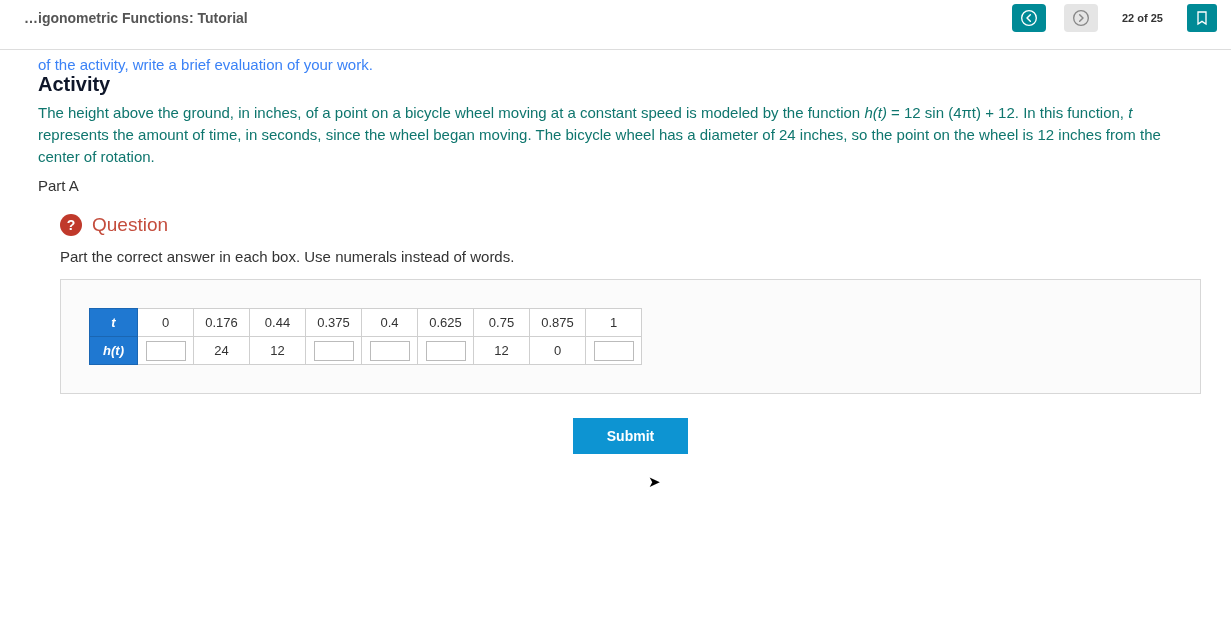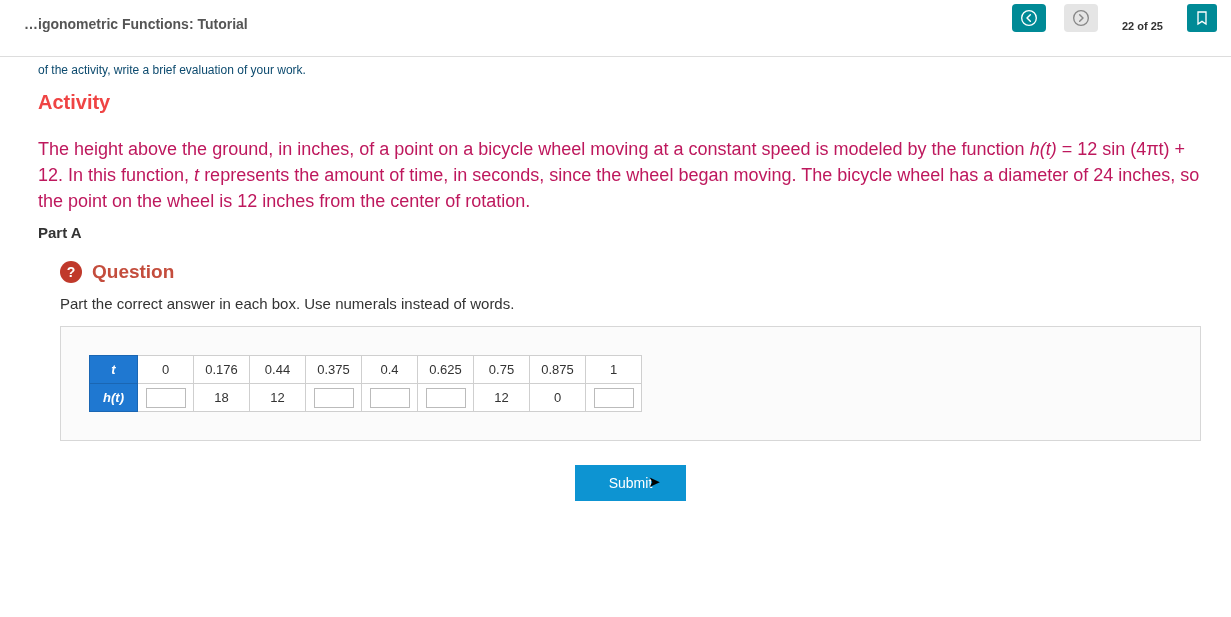--- a/index.html
+++ b/index.html
@@ -7,23 +7,23 @@
     font-family: "Segoe UI", "Helvetica Neue", Arial, sans-serif;
     background: #e8e8e8;
     color: #333;
     width: 1231px;
     height: 617px;
     overflow: hidden;
     position: relative;
   }
   .topbar {
     display: flex;
-    align-items: flex-end;
+    align-items: center;
     justify-content: flex-end;
-    padding: 4px 14px 24px 14px;
+    padding: 4px 14px 17px 14px;
     background: #fff;
     border-bottom: 1px solid #ddd;
     gap: 18px;
   }
   .breadcrumb {
     flex: 1;
     font-size: 14px;
     color: #555;
     font-weight: 600;
     padding-left: 10px;
@@ -47,34 +47,34 @@
     border-radius: 3px;
     display: flex; align-items: center; justify-content: center;
   }
   .content {
     background: #fff;
     margin: 0;
     padding: 6px 30px 20px 38px;
     height: calc(100% - 38px);
     overflow: hidden;
   }
-  .intro-line { font-size: 12px; color: #0c4a6e; margin-bottom: 14px; }
-  .activity-title { font-size: 20px; font-weight: 700; color: #ef4444; margin-bottom: 22px; }
-  .activity-desc { font-size: 18px; color: #be185d; line-height: 1.45; margin-bottom: 10px; }
+  .intro-line { font-size: 15px; color: #3b82f6; }
+  .activity-title { font-size: 20px; font-weight: 700; color: #0f172a; margin-bottom: 6px; }
+  .activity-desc { font-size: 15px; color: #0f766e; line-height: 1.45; margin-bottom: 10px; }
   .activity-desc .func { font-style: italic; }
-  .part-label { font-size: 15px; font-weight: 700; color: #333; margin: 8px 0 20px 0; }
+  .part-label { font-size: 15px; font-weight: 400; color: #333; margin: 8px 0 20px 0; }
   .qblock { padding-left: 22px; }
   .qheader { display: flex; align-items: center; gap: 10px; margin-bottom: 12px; }
   .qicon {
     width: 22px; height: 22px; border-radius: 50%;
     background: #c0392b; color: #fff; font-weight: 700;
     display: flex; align-items: center; justify-content: center;
     font-size: 14px;
   }
-  .qtitle { color: #c44d3d; font-size: 19px; font-weight: 700; }
+  .qtitle { color: #c44d3d; font-size: 19px; font-weight: 400; }
   .qtext { font-size: 15px; color: #333; margin-bottom: 6px; }
   .answer-panel {
     border: 1px solid #d7d7d7;
     background: #fbfbfb;
     margin-top: 14px;
     padding: 28px 20px 28px 28px;
   }
   table.func-table {
     border-collapse: collapse;
     font-size: 13px;
@@ -102,21 +102,21 @@
     display: inline-block;
     font-size: 12px;
     text-align: center;
   }
   .submit-row { text-align: center; margin-top: 24px; }
   .submit-btn {
     background: #0d94d2;
     color: #fff;
     border: none;
     font-size: 14px;
-    font-weight: 400;
+    font-weight: 700;
     padding: 10px 34px;
     cursor: pointer;
   }
   .cursor-arrow {
     position: absolute;
     font-size: 15px;
     color: #000;
     pointer-events: none;
   }
 </style>
@@ -177,21 +177,21 @@
           <td>0.375</td>
           <td>0.4</td>
           <td>0.625</td>
           <td>0.75</td>
           <td>0.875</td>
           <td>1</td>
         </tr>
         <tr>
           <th class="rowhdr">h(t)</th>
           <td><input class="cell-input" value="" style=""></td>
-          <td>18</td>
+          <td>24</td>
           <td>12</td>
           <td><input class="cell-input" value="" style=""></td>
           <td><input class="cell-input" value="" style=""></td>
           <td><input class="cell-input" value="" style=""></td>
           <td>12</td>
           <td>0</td>
           <td><input class="cell-input" value="" style=""></td>
         </tr>
       </tbody>
         </table>

